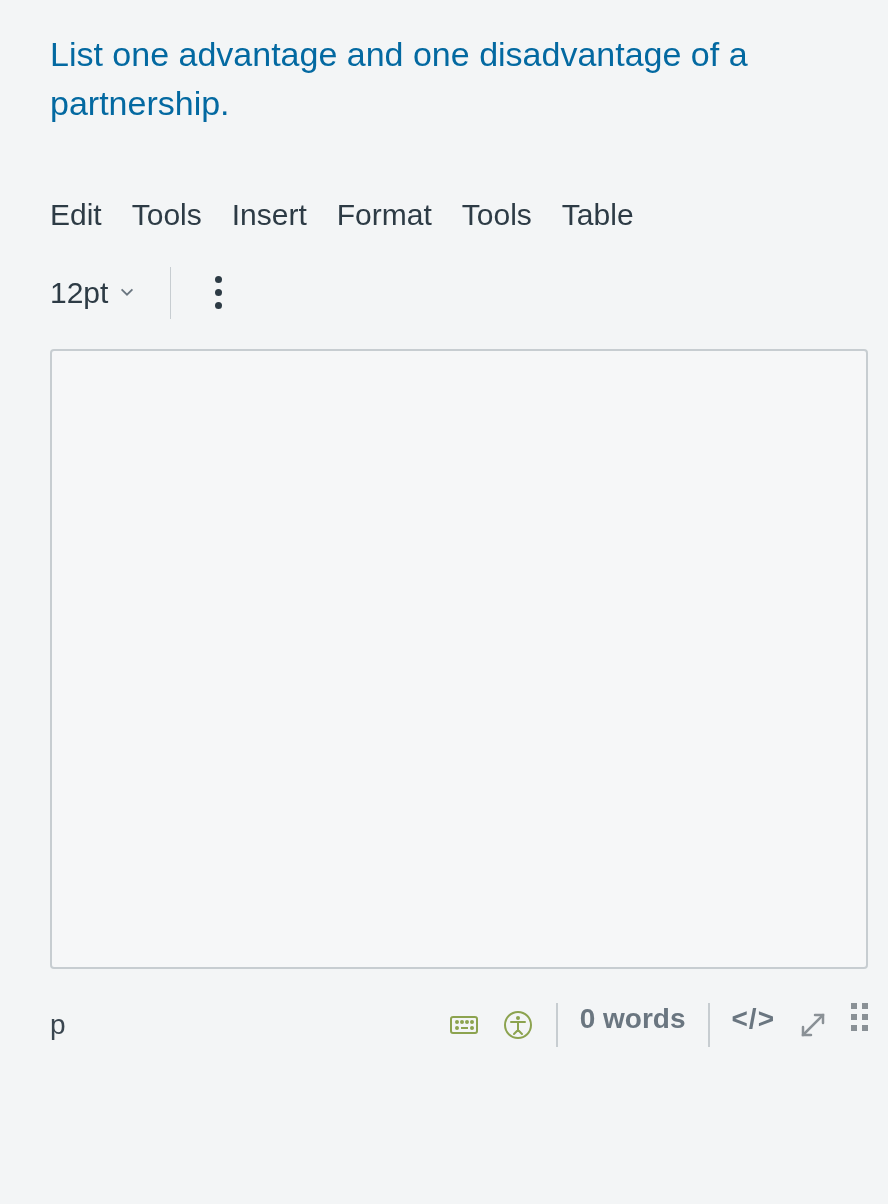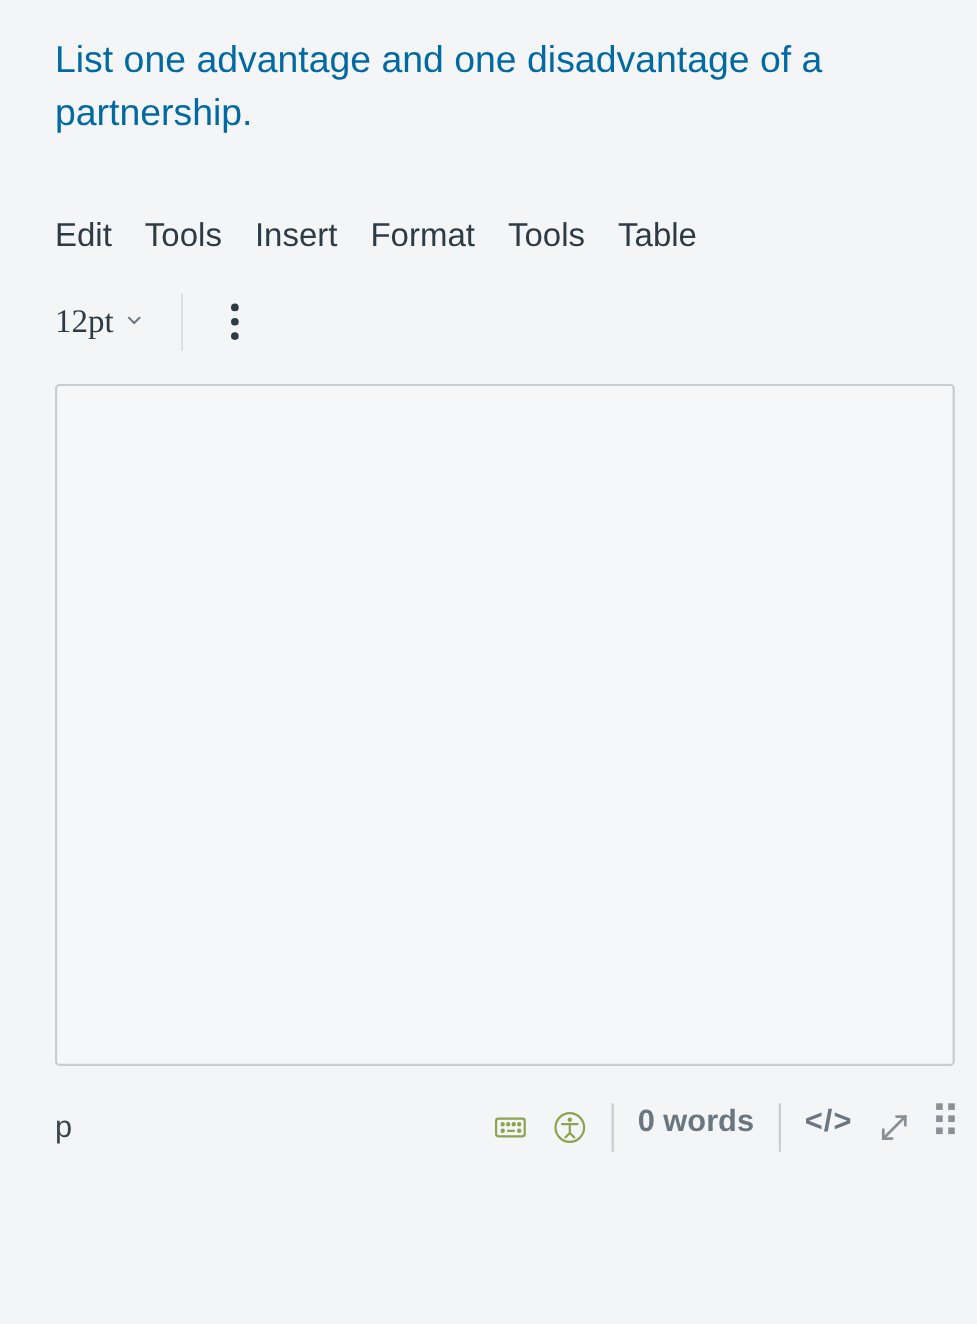--- a/index.html
+++ b/index.html
@@ -35,21 +35,20 @@
     gap: 28px;
     font-size: 30px;
     color: #2d3b45;
     margin-bottom: 30px;
   }
   .dropdown {
     display: inline-flex;
     align-items: flex-start;
     gap: 10px;
     cursor: pointer;
-    font-family: Liberation Serif, serif;
   }
   .chev {
     display: inline-block;
     transform: translateY(-2px);
   }
   .chev svg { width: 18px; height: 18px; }
   .chev svg path { stroke: #6a7680; stroke-width: 2; fill: none; }
   .tb-divider {
     width: 1px;
     height: 52px;

